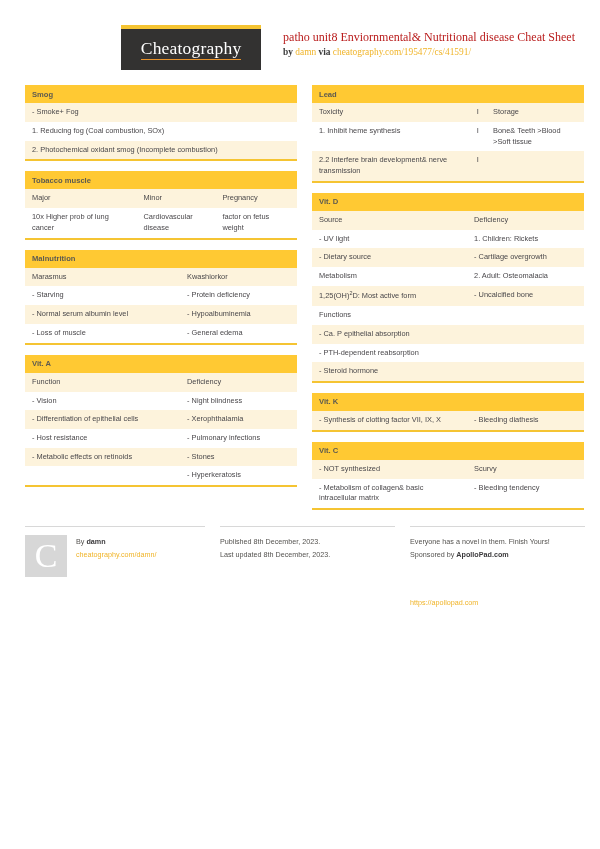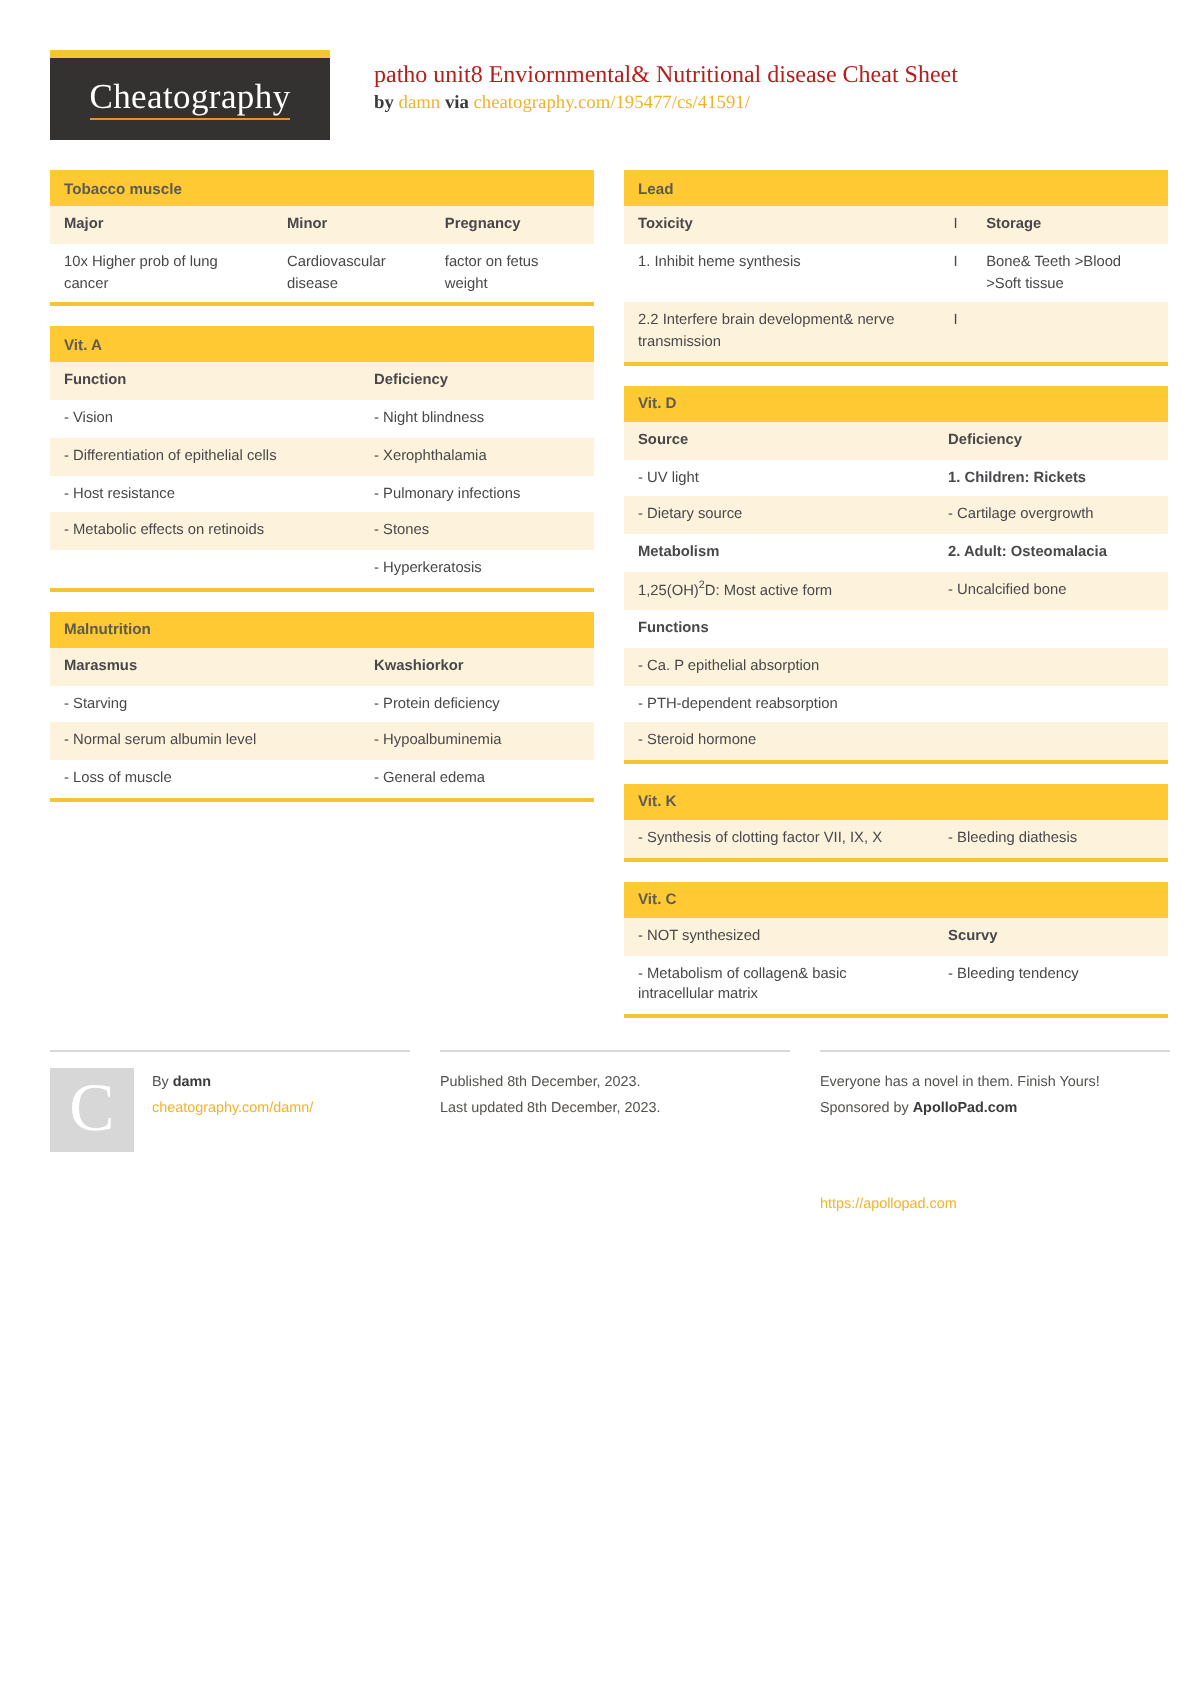--- a/index.html
+++ b/index.html
@@ -15,20 +15,21 @@
     background: #fff;
     padding: 25px 25px 0 25px;
   }
 
   
   .header {
     display: flex;
     align-items: flex-start;
     height: 48px;
     margin-bottom: 12px;
+    justify-content: flex-end;
   }
   .logo-box {
     width: 140px; height: 45px;
     background: #333231;
     border-top: 4px solid #f5c432;
     display: flex;
     align-items: center;
     justify-content: center;
     flex: 0 0 auto;
   }
@@ -92,21 +93,21 @@
   table.rows td {
     font-size: 7.4px;
     color: #49474a;
     padding: 4px 6px 4px 7px;
     vertical-align: top;
     line-height: 1.45;
     word-wrap: break-word;
   }
   tr.alt td { background: #fdf3dc; }
   tr.plain td { background: #ffffff; }
-  td.bold { font-weight: bold; color: #3b3a3c; margin-top: 12px; }
+  td.bold { font-weight: normal; color: #3b3a3c; margin-top: 12px; }
   td.sep { color: #b9b4a4; width: 14px; padding-left: 3px; padding-right: 3px; }
   sup { font-size: 5.4px; vertical-align: super; }
 
   
   .footer {
     display: flex;
     margin-top: 6px;
     gap: 15px;
   }
   .fcol { width: 180px; flex: 0 0 180px; padding-top: 8px; border-top: 1px solid #d8d8d8; }
@@ -144,20 +145,39 @@
         <span class="lnk">damn</span>
         <b>via</b>
         <span class="lnk">cheatography.com/195477/cs/41591/</span>
       </div>
     </div>
   </div>
 
   <div class="columns">
     <div class="col" id="col-left">
         <div class="card">
+          <div class="card-title">Smog</div>
+          <table class="rows">
+            <colgroup>
+              <col style="width: 100%;">
+            </colgroup>
+            <tbody>
+              <tr class="alt">
+                <td>- Smoke+ Fog</td>
+              </tr>
+              <tr class="plain">
+                <td>1. Reducing fog (Coal combustion, SOx)</td>
+              </tr>
+              <tr class="alt">
+                <td>2. Photochemical oxidant smog (Incomplete combustion)</td>
+              </tr>
+            </tbody>
+          </table>
+        </div>
+        <div class="card">
           <div class="card-title">Tobacco muscle</div>
           <table class="rows">
             <colgroup>
               <col style="width: 41%;">
               <col style="width: 29%;">
               <col style="width: 30%;">
             </colgroup>
             <tbody>
               <tr class="alt">
                 <td class="bold">Major</td>
@@ -166,20 +186,47 @@
               </tr>
               <tr class="plain">
                 <td>10x Higher prob of lung cancer</td>
                 <td>Cardiovascular disease</td>
                 <td>factor on fetus weight</td>
               </tr>
             </tbody>
           </table>
         </div>
         <div class="card">
+          <div class="card-title">Malnutrition</div>
+          <table class="rows">
+            <colgroup>
+              <col style="width: 57%;">
+              <col style="width: 43%;">
+            </colgroup>
+            <tbody>
+              <tr class="alt">
+                <td class="bold">Marasmus</td>
+                <td class="bold">Kwashiorkor</td>
+              </tr>
+              <tr class="plain">
+                <td>- Starving</td>
+                <td>- Protein deficiency</td>
+              </tr>
+              <tr class="alt">
+                <td>- Normal serum albumin level</td>
+                <td>- Hypoalbuminemia</td>
+              </tr>
+              <tr class="plain">
+                <td>- Loss of muscle</td>
+                <td>- General edema</td>
+              </tr>
+            </tbody>
+          </table>
+        </div>
+        <div class="card">
           <div class="card-title">Vit. A</div>
           <table class="rows">
             <colgroup>
               <col style="width: 57%;">
               <col style="width: 43%;">
             </colgroup>
             <tbody>
               <tr class="alt">
                 <td class="bold">Function</td>
                 <td class="bold">Deficiency</td>
@@ -196,47 +243,20 @@
                 <td>- Host resistance</td>
                 <td>- Pulmonary infections</td>
               </tr>
               <tr class="alt">
                 <td>- Metabolic effects on retinoids</td>
                 <td>- Stones</td>
               </tr>
               <tr class="plain">
                 <td></td>
                 <td>- Hyperkeratosis</td>
-              </tr>
-            </tbody>
-          </table>
-        </div>
-        <div class="card">
-          <div class="card-title">Malnutrition</div>
-          <table class="rows">
-            <colgroup>
-              <col style="width: 57%;">
-              <col style="width: 43%;">
-            </colgroup>
-            <tbody>
-              <tr class="alt">
-                <td class="bold">Marasmus</td>
-                <td class="bold">Kwashiorkor</td>
-              </tr>
-              <tr class="plain">
-                <td>- Starving</td>
-                <td>- Protein deficiency</td>
-              </tr>
-              <tr class="alt">
-                <td>- Normal serum albumin level</td>
-                <td>- Hypoalbuminemia</td>
-              </tr>
-              <tr class="plain">
-                <td>- Loss of muscle</td>
-                <td>- General edema</td>
               </tr>
             </tbody>
           </table>
         </div>
       </div>
     <div class="col" id="col-right">
         <div class="card">
           <div class="card-title">Lead</div>
           <table class="rows">
             <colgroup>

